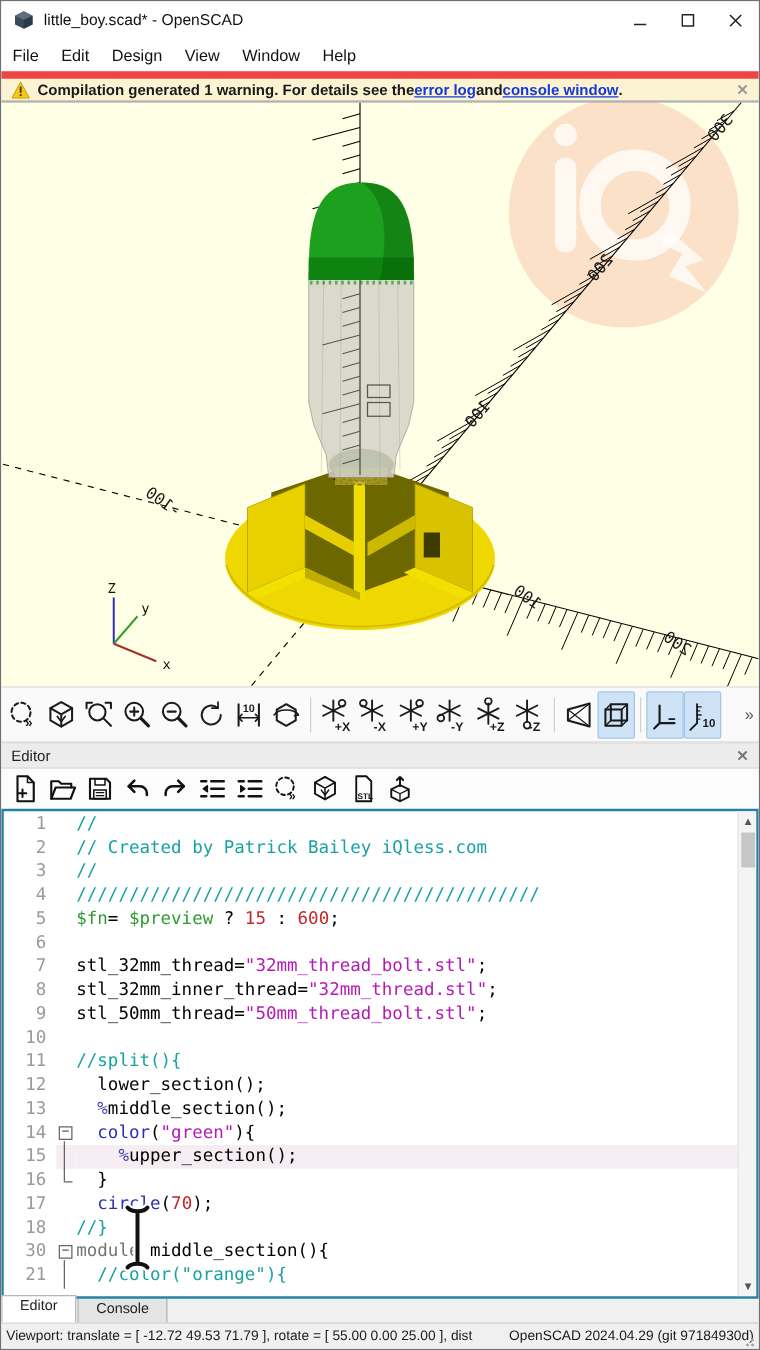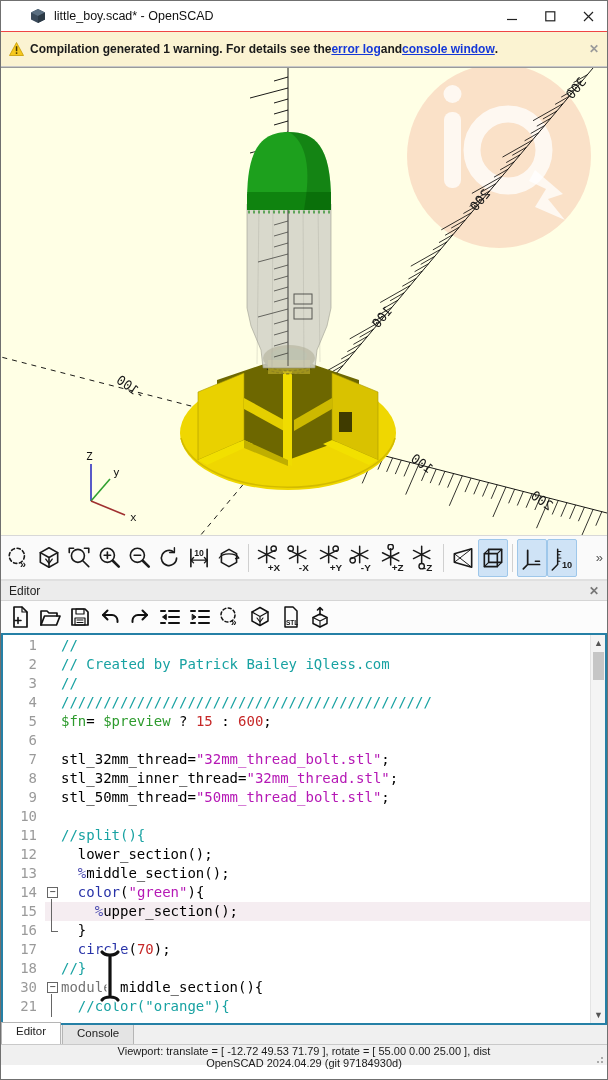--- a/index.html
+++ b/index.html
@@ -1,27 +1,27 @@
 <!DOCTYPE html>
 <html><head>
 <meta charset="utf-8">
 <style>
   html,body{margin:0;padding:0;background:#888;}
   #win{position:relative;width:608px;height:1080px;background:#fff;border:1px solid #707070;box-sizing:border-box;
        font-family:"Liberation Sans",sans-serif;overflow:hidden;}
   
-  #titlebar{height:30px;display:flex;align-items:center;background:#fff;padding-left:19px;}
+  #titlebar{height:30px;display:flex;align-items:center;background:#fff;}
   #app-icon{width:16px;height:16px;margin:0 8px 0 10px;flex:none;}
   #title-text{font-size:12.5px;color:#111;flex:1;}
   .winbtn{width:38px;height:30px;display:flex;align-items:center;justify-content:center;flex:none;}
   
   #menubar{height:26px;display:flex;align-items:center;background:#fff;font-size:13px;color:#111;}
   .menu-item{padding:3px 9px;}
   
-  #banner{height:36px;display:flex;align-items:center;background:#fbf3d2;border-top:1px solid #ef4444;border-bottom:1px solid #c8c8c8;box-sizing:border-box;font-size:12px;font-weight:bold;color:#1a1a1a;}
+  #banner{height:24px;display:flex;align-items:center;background:#fbf3d2;border-top:6px solid #ef4444;border-bottom:1px solid #c8c8c8;box-sizing:border-box;font-size:12px;font-weight:bold;color:#1a1a1a;}
   #banner .warn-ic{margin:0 6px 0 8px;flex:none}
   #banner a{color:#1538d8;text-decoration:underline;cursor:pointer;}
   #banner .bclose{margin-left:auto;margin-right:8px;color:#9a9a9a;font-weight:bold;font-size:12px;}
   
   #viewport{height:468px;position:relative;background:#ffffe5;border-top:1px solid #9a9a9a;box-sizing:border-box;}
   
   #vtoolbar{height:44px;display:flex;align-items:center;background:#fafafa;border-top:1px solid #d8d8d8;box-sizing:border-box;padding-left:3px;}
   .tbtn{width:30px;height:38px;display:flex;align-items:center;justify-content:center;flex:none;border-radius:2px;}
   .tbtn.axis{width:31px;}
   .tbtn.active{background:#cfe3f6;border:1px solid #9ec7ea;box-sizing:border-box;}
@@ -57,21 +57,21 @@
   .sb-arrow{position:absolute;left:0;width:15px;height:16px;display:flex;align-items:center;justify-content:center;color:#555;font-size:9px;}
   #sb-up{top:0;} #sb-down{bottom:0;}
   #sb-thumb{position:absolute;left:2px;top:17px;width:11px;height:28px;background:#c6c6c6;}
   
   #ibeam{position:absolute;left:92px;top:312px;pointer-events:none;}
   
   #tabbar{height:20px;display:flex;align-items:flex-end;background:#f0f0f0;border-bottom:1px solid #c9c9c9;box-sizing:border-box;font-size:11.5px;}
   .tab{padding:2px 14px 3px 14px;border:1px solid #b5b5b5;border-bottom:none;background:#e4e4e4;color:#222;margin-right:1px;height:14px;}
   .tab.active{background:#fff;height:16px;position:relative;z-index:2;margin-left:0;}
   
-  #statusbar{height:20px;display:flex;align-items:center;justify-content:space-between;background:#f0f0f0;font-size:11px;color:#1a1a1a;padding:0 4px;position:relative;flex-direction:column;}
+  #statusbar{height:20px;display:flex;align-items:center;justify-content:space-between;background:#f0f0f0;font-size:11px;color:#1a1a1a;padding:0 4px;position:relative;}
   #grip{position:absolute;right:1px;bottom:1px;width:10px;height:10px;
         background:radial-gradient(circle at 2px 8px,#aaa 1px,transparent 1.4px),radial-gradient(circle at 6px 8px,#aaa 1px,transparent 1.4px),radial-gradient(circle at 6px 4px,#aaa 1px,transparent 1.4px);}
 </style>
 </head>
 <body>
 
 <div id="win">
 
   <div id="titlebar">
     <svg id="app-icon" viewBox="0 0 16 16">
@@ -90,20 +90,28 @@
           <rect x="0.8" y="0.8" width="9" height="9" fill="none" stroke="#222" stroke-width="1.2"></rect>
         </svg>
     </div>
     <div class="winbtn">
       <svg width="11" height="11" viewBox="0 0 11 11">
           <path d="M1 1L10 10M10 1L1 10" stroke="#222" stroke-width="1.2"></path>
         </svg>
     </div>
   </div>
 
+  <div id="menubar">
+    <span class="menu-item">File</span>
+    <span class="menu-item">Edit</span>
+    <span class="menu-item">Design</span>
+    <span class="menu-item">View</span>
+    <span class="menu-item">Window</span>
+    <span class="menu-item">Help</span>
+  </div>
 
   <div id="banner">
     <svg class="warn-ic" width="15" height="14" viewBox="0 0 15 14">
       <polygon points="7.5,0.5 14.5,13.5 0.5,13.5" fill="#f6c81e" stroke="#c79a00" stroke-width="0.8"></polygon>
       <rect x="6.8" y="4.2" width="1.5" height="5" fill="#4a3a00"></rect>
         <rect x="6.8" y="10.3" width="1.5" height="1.6" fill="#4a3a00"></rect>
     </svg>
     <span>Compilation generated 1 warning. For details see the </span>
       <a>error log</a>
       <span> and </span>

